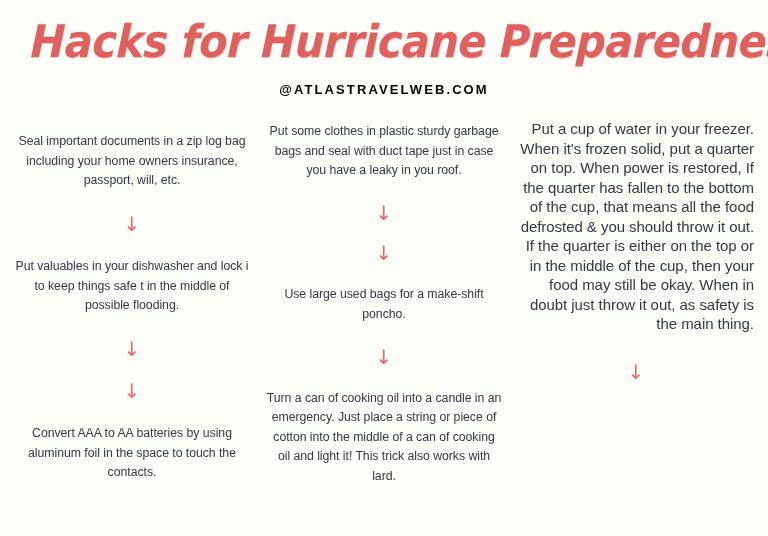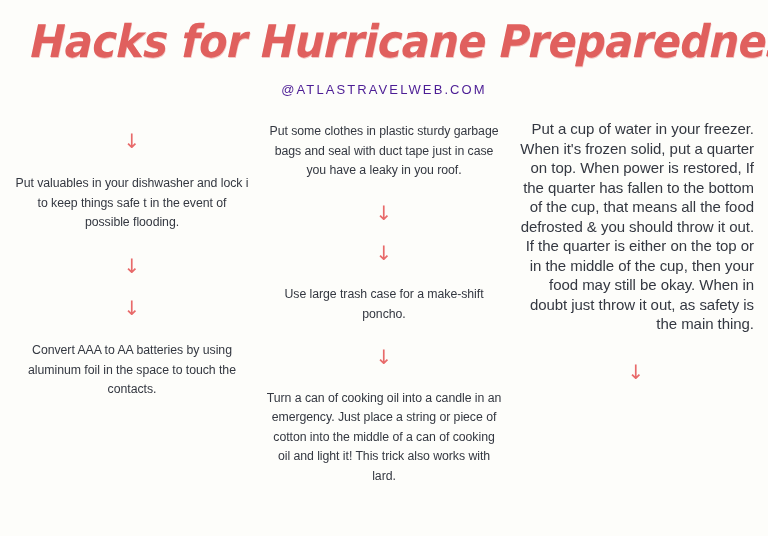--- a/index.html
+++ b/index.html
@@ -46,24 +46,24 @@
     letter-spacing: -0.5px;
     transform: scaleX(0.92) skewX(-2deg);
     transform-origin: center center;
     white-space: nowrap;
     text-shadow: 0.5px 0.5px 0 rgba(224,96,94,0.35);
   }
 
   .poster-subtitle {
     margin: 14px 0 0 0;
     padding: 0;
-    color: #4c1d95;
+    color: #000000;
     font-family: "Liberation Sans", sans-serif;
     font-size: 13px;
-    font-weight: normal;
+    font-weight: bold;
     letter-spacing: 2.1px;
     line-height: 16px;
     white-space: nowrap;
   }
 
   
   .columns {
     flex: 1 1 auto;
     display: flex;
     flex-direction: row;
@@ -119,32 +119,33 @@
 <div class="poster">
 
   <div class="header">
     <h1 class="poster-title">Hacks for Hurricane Preparedness</h1>
     <div class="poster-subtitle">@ATLASTRAVELWEB.COM</div>
   </div>
 
   <div class="columns">
 
     <div class="column column-left">
+      <p class="tip">Seal important documents in a zip log bag including your home owners insurance, passport, will, etc.</p>
       <span class="arrow arrow-gap-left">↓</span>
-      <p class="tip">Put valuables in your dishwasher and lock i to keep things safe t in the event of possible flooding.</p>
+      <p class="tip">Put valuables in your dishwasher and lock i to keep things safe t in the middle of possible flooding.</p>
       <span class="arrow arrow-gap-left">↓</span>
       <span class="arrow arrow-gap-left">↓</span>
       <p class="tip">Convert AAA to AA batteries by using aluminum foil in the space to touch the contacts.</p>
     </div>
 
     <div class="column column-middle">
       <p class="tip">Put some clothes in plastic sturdy garbage bags and seal with duct tape just in case you have a leaky in you roof.</p>
       <span class="arrow arrow-gap-middle">↓</span>
       <span class="arrow arrow-gap-middle">↓</span>
-      <p class="tip">Use large trash case for a make-shift poncho.</p>
+      <p class="tip">Use large used bags for a make-shift poncho.</p>
       <span class="arrow arrow-gap-middle">↓</span>
       <p class="tip">Turn a can of cooking oil into a candle in an emergency. Just place a string or piece of cotton into the middle of a can of cooking oil and light it! This trick also works with lard.</p>
     </div>
 
     <div class="column column-right">
       <p class="tip">Put a cup of water in your freezer.  When it's frozen solid, put a quarter on top. When power is restored, If the quarter has fallen to the bottom of the cup, that means all the food defrosted &amp; you should throw it out.  If the quarter is either on the top or in the middle of the cup, then your food may still be okay.  When in doubt just throw it out, as safety is the main thing.</p>
       <span class="arrow arrow-gap-right">↓</span>
     </div>
 
   </div>

